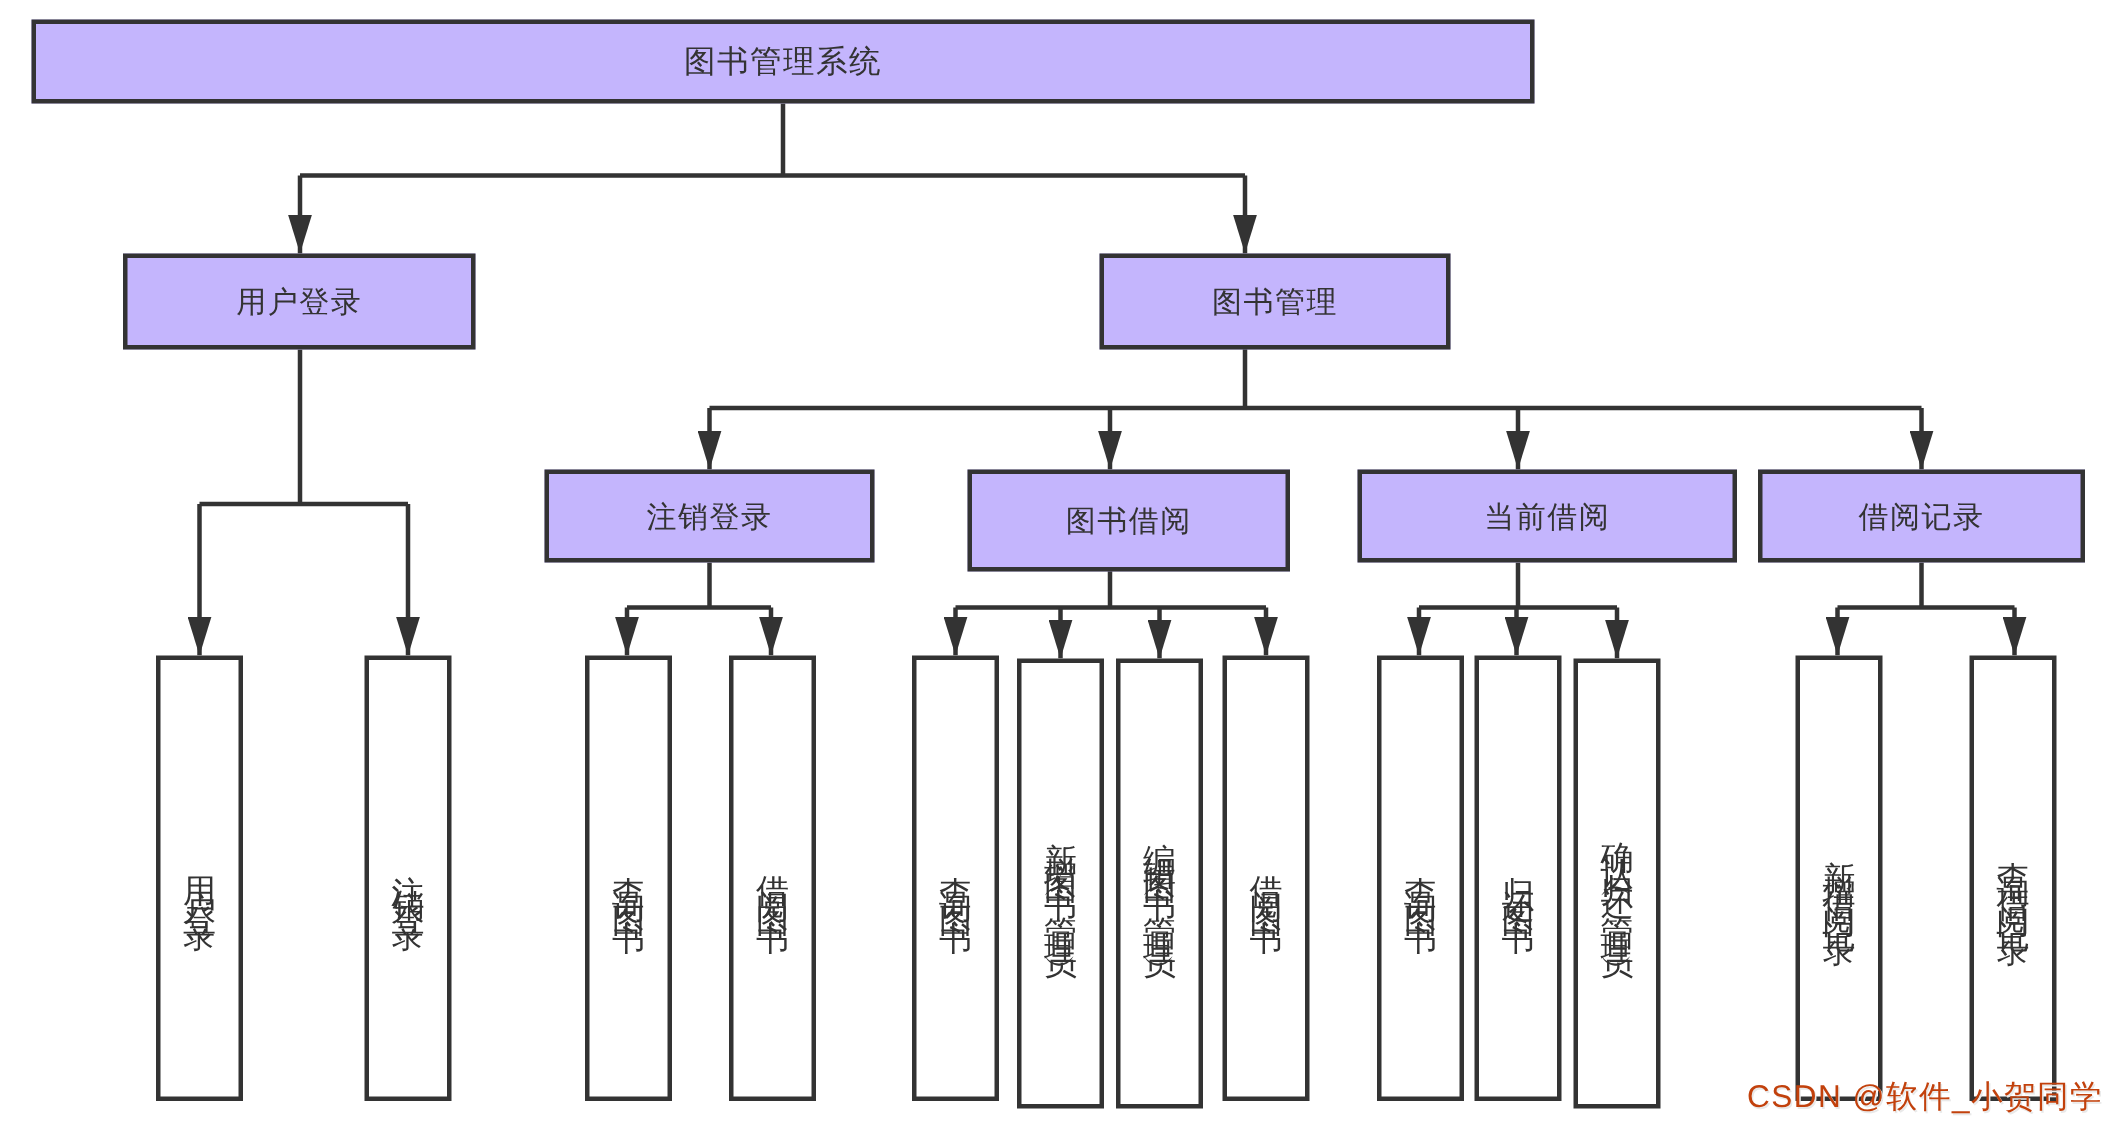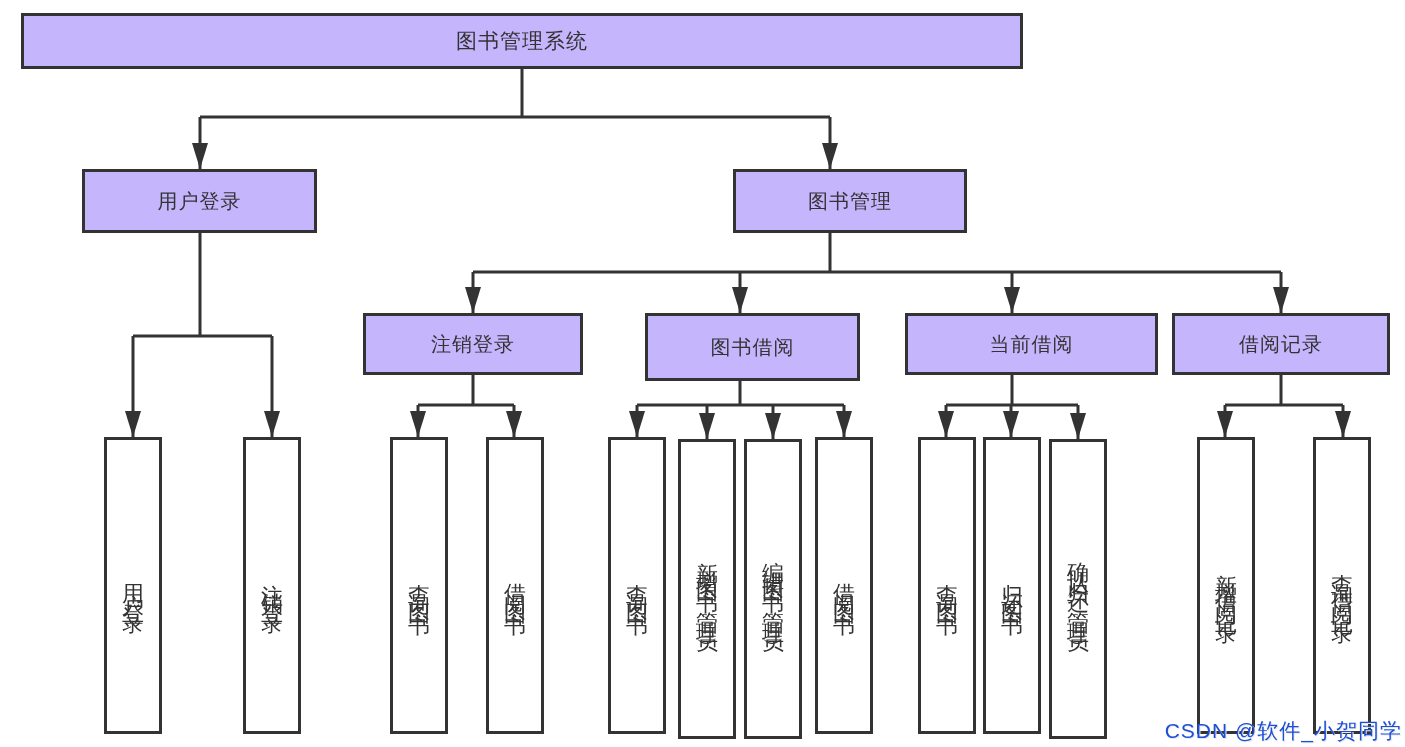--- a/index.html
+++ b/index.html
@@ -19,21 +19,21 @@
     border:3px solid #333;display:flex;align-items:center;justify-content:center;
     width:58px;top:437px;height:297px;
   }
   .vbox.tall{top:439px;height:300px;}
   .vbox .vtxt{
     writing-mode:vertical-rl;text-orientation:mixed;
     font-size:22px;line-height:1;letter-spacing:10px;color:#333;white-space:nowrap;
   }
   #watermark{
     position:absolute;z-index:5;right:3px;bottom:2px;
-    font-size:21px;letter-spacing:1px;color:#1d4ed8;white-space:nowrap;
+    font-size:21px;letter-spacing:1px;color:#c2410c;white-space:nowrap;
     text-shadow:1px 1px 0 #e9e9e9;
   }
 </style>
 </head>
 <body>
 
 <div id="stage">
 
   <svg id="wires" width="1405" height="747" viewBox="0 0 1405 747" aria-hidden="true">
     <defs>

